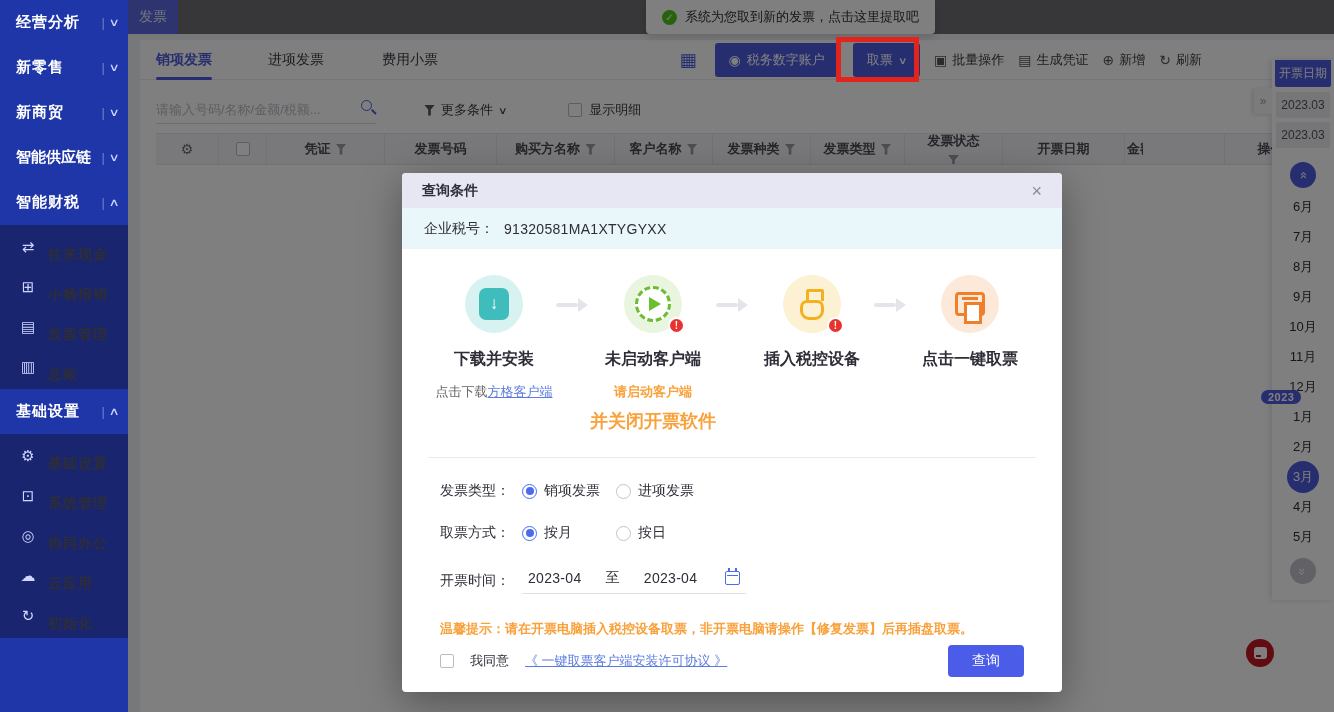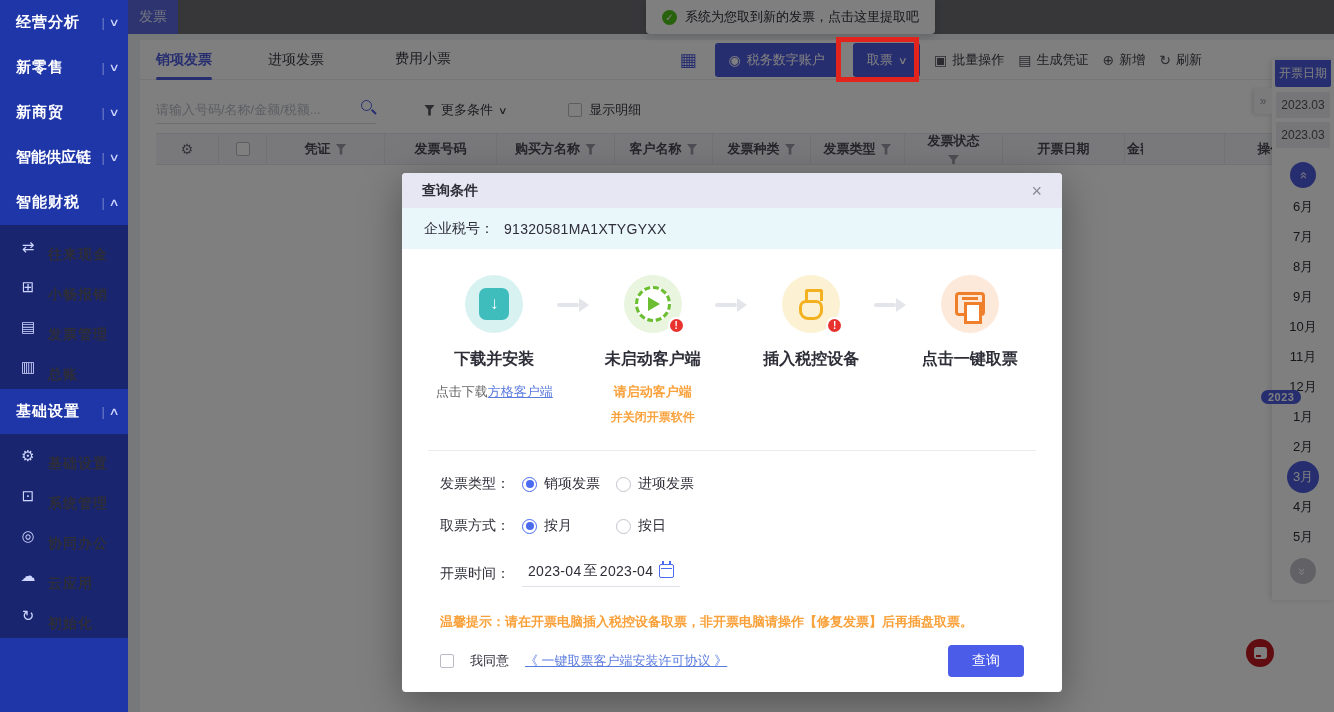--- a/index.html
+++ b/index.html
@@ -23,21 +23,21 @@
   .topbar { position:absolute; left:0; top:0; right:0; height:34px; background:#6e6f75; }
   .toptab { position:absolute; left:0; top:0; width:50px; height:34px; background:#5a68e0; color:#e6e9ff; display:flex; align-items:center; justify-content:center; font-size:14px; }
 
   
   .card { position:absolute; left:12px; top:40px; right:0; bottom:0; background:#fff; }
   .tabsrow { position:absolute; left:0; top:0; right:0; height:40px; border-bottom:1px solid #ececf2; }
   .tab { position:absolute; top:0; height:40px; line-height:38px; font-size:14px; color:#3a3a44; cursor:pointer; }
   .tab.t0 { left:16px; color:#4d5ce0; font-weight:700; }
   .tab.t0::after { content:""; position:absolute; left:0; right:0; bottom:0; height:3px; background:#4d5ce0; border-radius:2px; }
   .tab.t1 { left:128px; }
-  .tab.t2 { left:255px;font-family:Liberation Mono, monospace; }
+  .tab.t2 { left:242px; }
 
   .actions { position:absolute; right:132px; top:3px; height:34px; display:flex; align-items:center; gap:14px; }
   .qricon { font-size:18px; color:#4d5ce0; margin-right:4px; cursor:pointer; }
   .btn-primary { height:34px; background:#4d5ce0; color:#fff; border:none; border-radius:3px; padding:0 14px; font-size:13px; display:flex; align-items:center; gap:6px; cursor:pointer; font-family:inherit; }
   .btn-primary .bicon { font-size:14px; }
   .txtbtn { display:flex; align-items:center; gap:5px; color:#3a3a44; font-size:13px; cursor:pointer; white-space:nowrap; }
   .txtbtn .ticon { color:#55555f; font-size:14px; }
   .chev-s { font-size:10px; transform:scaleX(1.3); }
 
   .filterrow { position:absolute; left:16px; top:52px; right:0; height:36px; display:flex; align-items:center; }
@@ -101,21 +101,21 @@
 
   .steps { display:flex; align-items:flex-start; padding:26px 30px 0; }
   .step { flex:1; display:flex; flex-direction:column; align-items:center; }
   .scircle { width:58px; height:58px; border-radius:50%; position:relative; display:flex; align-items:center; justify-content:center; }
   .s0 .scircle { background:#d8f1f1; } .s1 .scircle { background:#e9f5df; }
   .s2 .scircle { background:#fcf1d2; } .s3 .scircle { background:#fde9da; }
   .slabel { margin-top:16px; font-size:16px; font-weight:700; color:#2e2e38; white-space:nowrap; }
   .ssub { margin-top:13px; font-size:13px; color:#666; white-space:nowrap; }
   .ssub a { color:#5b7bde; text-decoration:underline; cursor:pointer; }
   .osub { margin-top:13px; font-size:13px; color:#f9a13a; font-weight:700; white-space:nowrap; }
-  .osub2 { margin-top:8px; font-size:12px; color:#f9a13a; font-weight:700; white-space:nowrap; }
+  .osub2 { margin-top:8px; font-size:18px; color:#f9a13a; font-weight:700; white-space:nowrap; }
   .arrow { width:34px; margin-top:25px; position:relative; height:10px; flex:0 0 auto; }
   .arrow::before { content:""; position:absolute; left:0; top:3px; width:22px; height:4px; background:#e3e5ea; border-radius:2px; }
   .arrow::after { content:""; position:absolute; left:22px; top:-2px; border-left:10px solid #e3e5ea; border-top:7px solid transparent; border-bottom:7px solid transparent; }
 
   
   .dl-sq { width:30px; height:32px; background:#3fbdbd; border-radius:7px; color:#fff; font-size:17px; font-weight:700; display:flex; align-items:center; justify-content:center; }
   .play-ring { width:36px; height:36px; border:3px dashed #6abe30; border-radius:50%; display:flex; align-items:center; justify-content:center; background:#fff; }
   .play-tri { border-left:12px solid #6abe30; border-top:7px solid transparent; border-bottom:7px solid transparent; margin-left:3px; }
   .usb { width:24px; height:20px; border:3px solid #f3b01f; border-radius:7px 7px 9px 9px; position:relative; margin-top:12px; }
   .usb::before { content:""; position:absolute; left:3px; top:-14px; width:12px; height:9px; border:3px solid #f3b01f; border-bottom:none; border-radius:3px 3px 0 0; }
@@ -126,21 +126,21 @@
 
   .divider { margin:24px 26px 0; border-top:1px solid #ebebeb; }
 
   .formrow { display:flex; align-items:center; margin:0 0 0 38px; height:42px; font-size:14px; color:#2e2e38; }
   .fr0 { margin-top:12px; }
   .flabel { width:82px; }
   .radio { width:15px; height:15px; border-radius:50%; border:1px solid #c2c5cc; background:#fff; margin-right:7px; flex:0 0 auto; }
   .radio.sel { border:1px solid #4a6af0; position:relative; }
   .radio.sel::after { content:""; position:absolute; left:2.5px; top:2.5px; width:8px; height:8px; border-radius:50%; background:#4a6af0; }
   .ropt { display:flex; align-items:center; width:94px; cursor:pointer; }
-  .daterange { display:flex; align-items:center; gap:2px; border-bottom:1px solid #dfe1e8; padding:0 6px 6px 6px; }
+  .daterange { display:flex; align-items:center; gap:24px; border-bottom:1px solid #dfe1e8; padding:0 6px 6px 6px; }
   .dtext { font-size:14px; color:#2e2e38; letter-spacing:.3px; }
   .icon-cal { width:15px; height:14px; border:1.5px solid #4a6af0; border-radius:2px; position:relative; margin-left:4px; cursor:pointer; }
   .icon-cal::before { content:""; position:absolute; left:2px; top:-4px; width:2px; height:4px; background:#4a6af0; box-shadow:7px 0 0 #4a6af0; }
   .icon-cal::after { content:""; position:absolute; left:1px; top:3px; right:1px; height:1.5px; background:#4a6af0; }
 
   .warning { margin:18px 0 0 38px; font-size:13px; font-weight:700; color:#f9a13a; }
 
   .mfooter { position:absolute; left:0; right:0; bottom:0; height:62px; display:flex; align-items:center; padding:0 38px; }
   .agree { display:flex; align-items:center; gap:16px; font-size:13px; color:#2e2e38; flex:1; }
   .agree a { color:#5b7bde; text-decoration:underline; cursor:pointer; }

